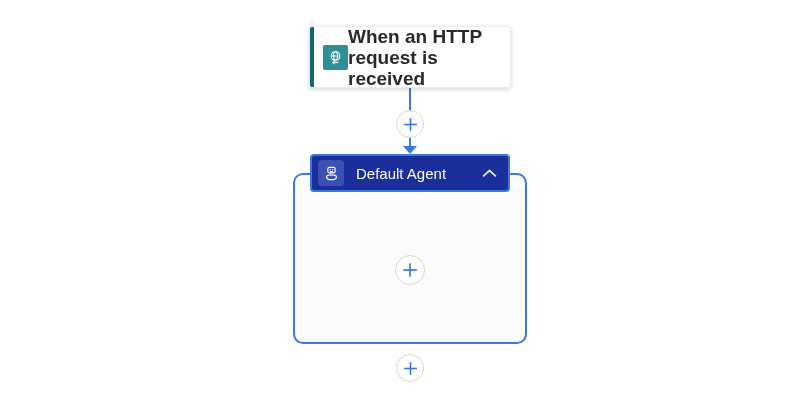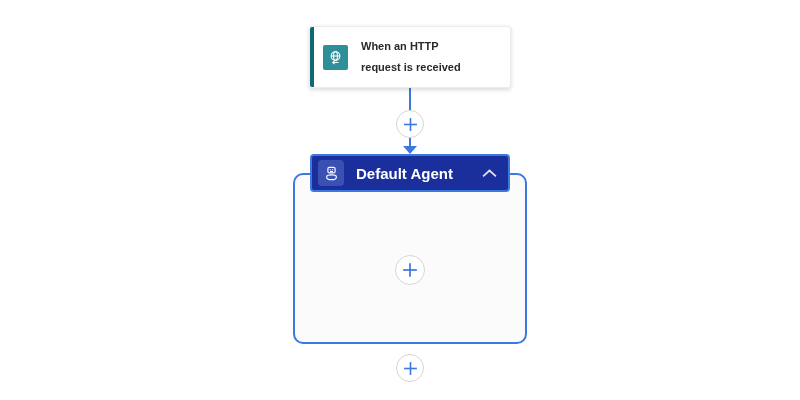--- a/index.html
+++ b/index.html
@@ -18,21 +18,21 @@
   .trigger-accent{
     position:absolute;left:0;top:0;bottom:0;width:4px;
     background:#0e6a72;border-radius:2px 0 0 2px;
   }
   .trigger-icon{
     width:25px;height:25px;margin-left:13px;border-radius:2px;
     background:#2e8f98;display:flex;align-items:center;justify-content:center;
     flex:0 0 auto;
   }
   .trigger-title{
-    margin-left:13px;font-size:11px;font-weight:700;color:#28282f;
+    font-size:19px;font-weight:700;color:#28282f;
     line-height:21px;
   }
 
   
   .v-line{position:absolute;width:2px;background:#3b78e0;}
   .line-1{left:409px;top:88px;height:58px;}
   .arrow-down{
     position:absolute;left:403px;top:146px;width:0;height:0;
     border-left:7px solid transparent;border-right:7px solid transparent;
     border-top:8px solid #3b78e0;
@@ -56,21 +56,21 @@
     position:absolute;left:310px;top:154px;width:200px;height:38px;
     background:#1b2f9c;border:2px solid #3b78e0;border-radius:4px;
     box-sizing:border-box;display:flex;align-items:center;cursor:pointer;
   }
   .agent-chip{
     width:26px;height:26px;margin-left:6px;border-radius:4px;
     background:#3a50b2;display:flex;align-items:center;justify-content:center;
     flex:0 0 auto;
   }
   .agent-title{
-    margin-left:12px;font-size:15px;font-weight:700;color:#ffffff;
+    margin-left:12px;font-size:15px;font-weight:400;color:#ffffff;
     white-space:nowrap;
   }
   .agent-collapse{
     margin-left:auto;margin-right:9px;display:flex;align-items:center;
     cursor:pointer;background:none;border:none;padding:2px;
   }
   .add-tool-label{
     position:absolute;left:293px;top:208px;width:234px;text-align:center;
     font-size:15px;color:#9b9b9b;
   }

